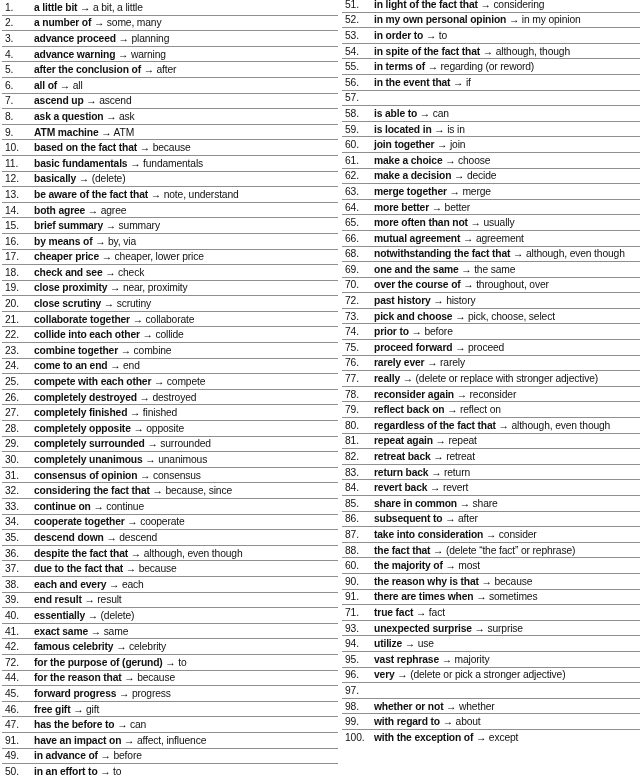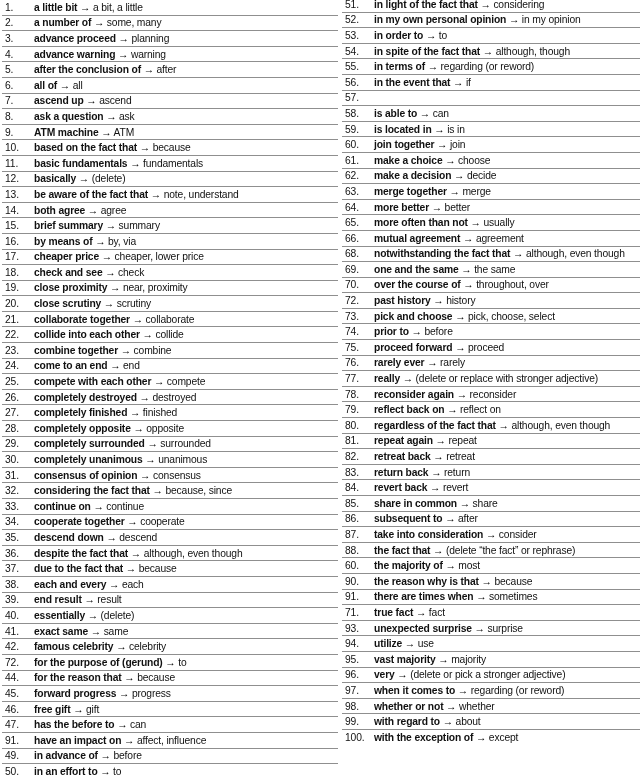--- a/index.html
+++ b/index.html
@@ -523,31 +523,30 @@
     <span class="txt"><span class="phrase">unexpected surprise</span><span class="arrow"> → </span><span class="repl">surprise</span></span>
   </div>
 
   <div class="row">
     <span class="num">94.</span>
     <span class="txt"><span class="phrase">utilize</span><span class="arrow"> → </span><span class="repl">use</span></span>
   </div>
 
   <div class="row">
     <span class="num">95.</span>
-    <span class="txt"><span class="phrase">vast majority</span><span class="arrow"> → </span><span class="repl">majority</span></span>
+    <span class="txt"><span class="phrase">vast rephrase</span><span class="arrow"> → </span><span class="repl">majority</span></span>
   </div>
 
   <div class="row">
     <span class="num">96.</span>
     <span class="txt"><span class="phrase">very</span><span class="arrow"> → </span><span class="repl">(delete or pick a stronger adjective)</span></span>
   </div>
 
   <div class="row">
     <span class="num">97.</span>
-    <span class="txt"><span class="phrase">when it comes to</span><span class="arrow"> → </span><span class="repl">regarding (or reword)</span></span>
   </div>
 
   <div class="row">
     <span class="num">98.</span>
     <span class="txt"><span class="phrase">whether or not</span><span class="arrow"> → </span><span class="repl">whether</span></span>
   </div>
 
   <div class="row">
     <span class="num">99.</span>
     <span class="txt"><span class="phrase">with regard to</span><span class="arrow"> → </span><span class="repl">about</span></span>

